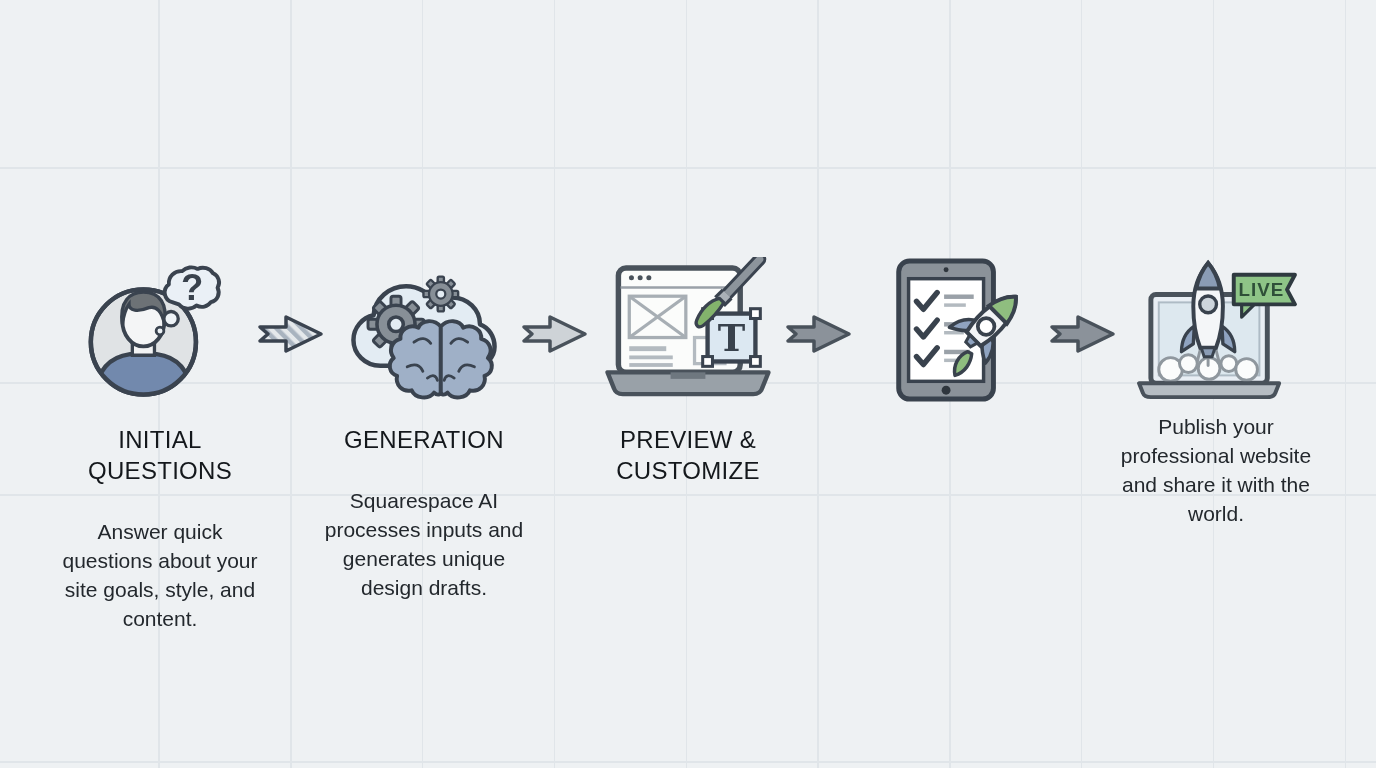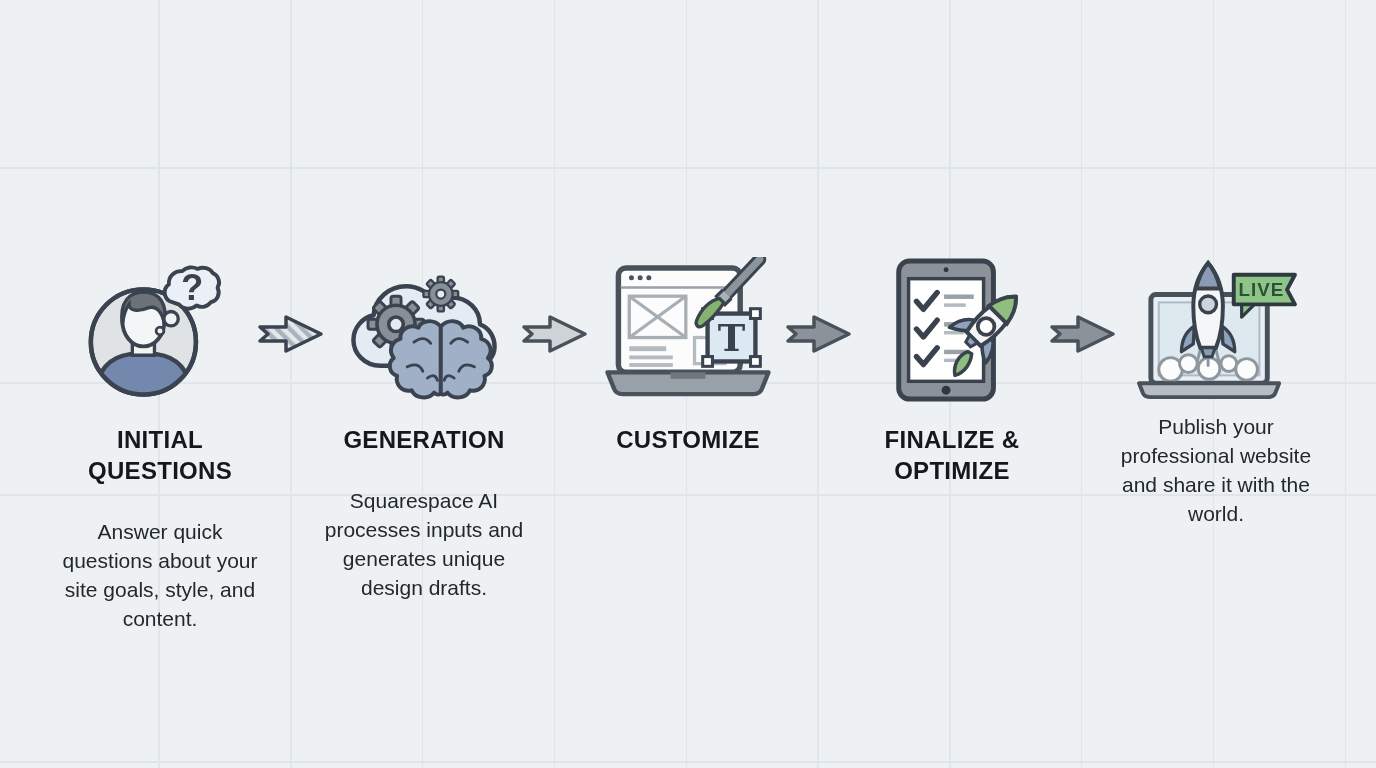--- a/index.html
+++ b/index.html
@@ -17,21 +17,21 @@
   .h-grid{position:absolute;left:0;width:100%;height:1.5px;background:#e0e5e9;}
   .flow{
     position:absolute;top:255px;left:55px;
     display:flex;align-items:flex-start;
   }
   .step{width:210px;display:flex;flex-direction:column;align-items:center;}
   .icon-area{height:150px;display:flex;align-items:flex-end;justify-content:center;}
   .arrow-slot{width:54px;height:150px;display:flex;align-items:center;justify-content:center;}
   .arrow-slot svg{flex:none;margin-top:8px;}
   .step-title{
-    margin-top:19px;font-weight:bold;font-size:24px;line-height:1.3;
+    margin-top:19px;font-weight:normal;font-size:24px;line-height:1.3;
     text-align:center;color:#14181c;letter-spacing:0.3px;
   }
   .step-title span{display:block;}
   .step-desc{
     margin-top:8px;font-size:21px;line-height:1.38;text-align:center;
     color:#23282d;max-width:205px;
   }
   .step-5 .step-desc{max-width:222px;}
   svg text{font-family:"Liberation Sans", sans-serif;}
   text.serif-t{font-family:"DejaVu Serif", serif;}
@@ -168,20 +168,21 @@
           <g>
             <line x1="146" y1="2" x2="116" y2="34" stroke="#3a434f" stroke-width="12" stroke-linecap="round"></line>
             <line x1="146" y1="2" x2="116" y2="34" stroke="#8d959c" stroke-width="6.5" stroke-linecap="round"></line>
             <line x1="116" y1="34" x2="109" y2="41" stroke="#3a434f" stroke-width="14"></line>
             <line x1="116" y1="34" x2="110" y2="40" stroke="#aab1b7" stroke-width="8"></line>
             <path d="M 109,38 C 100,40 92,48 88,58 C 86,63 90,66 94,63 C 102,57 108,50 113,42 Z" fill="#83b36c" stroke="#3a434f" stroke-width="3" stroke-linejoin="round"></path>
           </g>
         </svg>
       </div>
       <h3 class="step-title">
+        <span>PREVIEW &amp;</span>
         <span>CUSTOMIZE</span>
       </h3>
     </div>
 
     <div class="arrow-slot">
       <svg viewBox="0 0 70 44" width="70" height="44">
         <polygon points="3,15 29,15 29,5 64,22 29,39 29,29 3,29 11,22" fill="#8b929a" stroke="#49525b" stroke-width="3.5" stroke-linejoin="round"></polygon>
       </svg>
     </div>
 
@@ -207,24 +208,20 @@
           <g transform="translate(113,72) rotate(45) scale(1.12)">
             <path d="M -9,0 C -17,4 -22,12 -23,22 C -17,19 -12,16 -9,12 Z" fill="#8fa3c0" stroke="#39424d" stroke-width="3.2" stroke-linejoin="round"></path>
             <path d="M 9,0 C 17,4 22,12 23,22 C 17,19 12,16 9,12 Z" fill="#8fa3c0" stroke="#39424d" stroke-width="3.2" stroke-linejoin="round"></path>
             <path d="M 0,-40 C 11,-30 14,-8 9,14 L -9,14 C -14,-8 -11,-30 0,-40 Z" fill="#f2f4f6" stroke="#39424d" stroke-width="3.6"></path>
             <path d="M 0,-40 C 6,-35 10,-27 11.5,-17 L -11.5,-17 C -10,-27 -6,-35 0,-40 Z" fill="#8fbe7f" stroke="#39424d" stroke-width="3.6"></path>
             <circle cx="0" cy="-2" r="7.5" fill="#ffffff" stroke="#39424d" stroke-width="3.4"></circle>
             <path d="M -5,14 L 5,14 L 3,21 L -3,21 Z" fill="#8fa3c0" stroke="#39424d" stroke-width="2.8"></path>
           </g>
         </svg>
       </div>
-      <h3 class="step-title">
-        <span>FINALIZE &amp;</span>
-        <span>OPTIMIZE</span>
-      </h3>
     </div>
 
     <div class="arrow-slot">
       <svg viewBox="0 0 70 44" width="70" height="44">
         <polygon points="3,15 29,15 29,5 64,22 29,39 29,29 3,29 11,22" fill="#8b929a" stroke="#49525b" stroke-width="3.5" stroke-linejoin="round"></polygon>
       </svg>
     </div>
 
     <div class="step step-5">
       <div class="icon-area">

